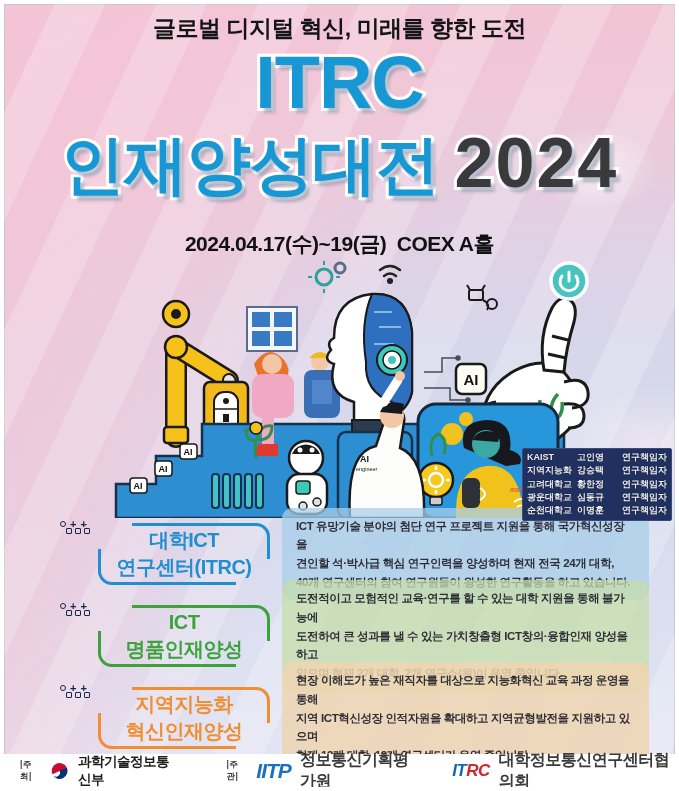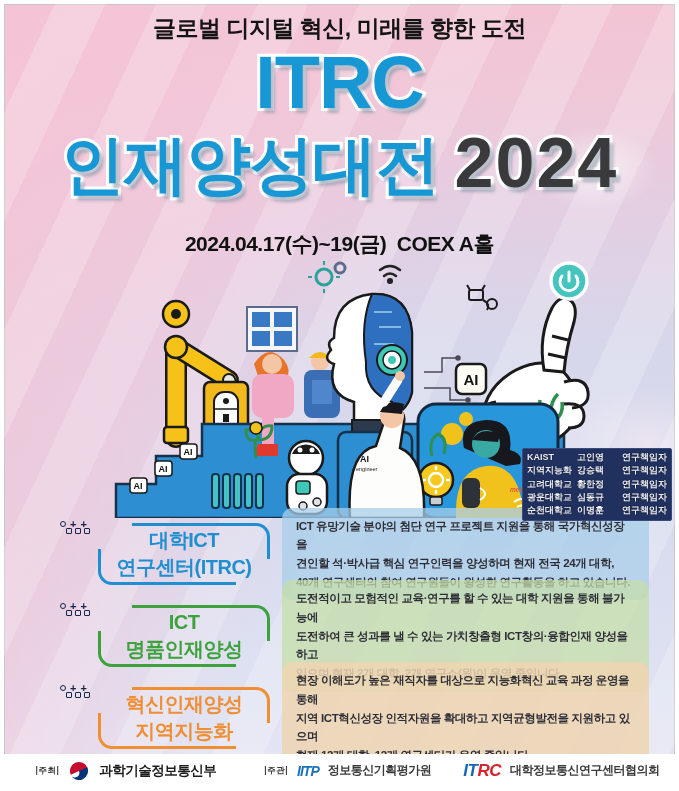--- a/index.html
+++ b/index.html
@@ -71,22 +71,22 @@
   .sec-green .sec-body { background:rgba(197,221,170,0.75); }
   .sec-orange .t-line, .sec-orange .t-wrap { color:#ef8e33; border-color:#ef8e33; }
   .sec-orange .sec-body { background:rgba(238,213,178,0.85); }
   .br-tr, .br-bl { border-color:inherit; }
   
   .footer { position:absolute; left:0; right:0; bottom:0; height:33px; background:#fff;
     display:flex; align-items:center; justify-content:center; gap:9px; z-index:8; }
   .f-label { font-size:8.5px; color:#3c3c3c; letter-spacing:0.5px; font-weight:600;padding-left:16px; }
   .f-host { font-size:13.5px; font-weight:800; color:#1d1d1d; letter-spacing:-0.5px; }
   .f-gap { width:14px; }
-  .logo-iitp { font-size:14px; font-weight:900; font-style:italic; color:#1b72b8; letter-spacing:-1px; }
-  .f-org { font-size:12px; font-weight:700; color:#3a3a3a; letter-spacing:-0.5px; }
+  .logo-iitp { font-size:21px; font-weight:900; font-style:italic; color:#1b72b8; letter-spacing:-1px; }
+  .f-org { font-size:16px; font-weight:700; color:#3a3a3a; letter-spacing:-0.5px; }
   .logo-itrc { font-size:17px; font-weight:900; font-style:italic; letter-spacing:-0.5px; }
   .logo-itrc .it { color:#1467b3; }
   .logo-itrc .rc { color:#d5252e; }
 </style>
 </head>
 <body>
 
 <div class="poster">
   <div class="stripes"></div>
 
@@ -373,22 +373,22 @@
           </div>
         <div class="r2">
             <span class="ds"></span>
             <span class="ds"></span>
             <span class="ds"></span>
           </div>
       </div>
       <div class="t-wrap">
         <span class="br-tr"></span>
           <span class="br-bl"></span>
+        <div class="t-line">지역지능화</div>
         <div class="t-line">혁신인재양성</div>
-        <div class="t-line">지역지능화</div>
       </div>
       <div class="sec-body">
         <div>현장 이해도가 높은 재직자를 대상으로 지능화혁신 교육 과정 운영을 통해</div>
         <div>지역 ICT혁신성장 인적자원을 확대하고 지역균형발전을 지원하고 있으며</div>
         <div>현재 12개 대학, 12개 연구센터가 운영 중입니다.</div>
       </div>
     </div>
   </div>
 
   <div class="footer">

